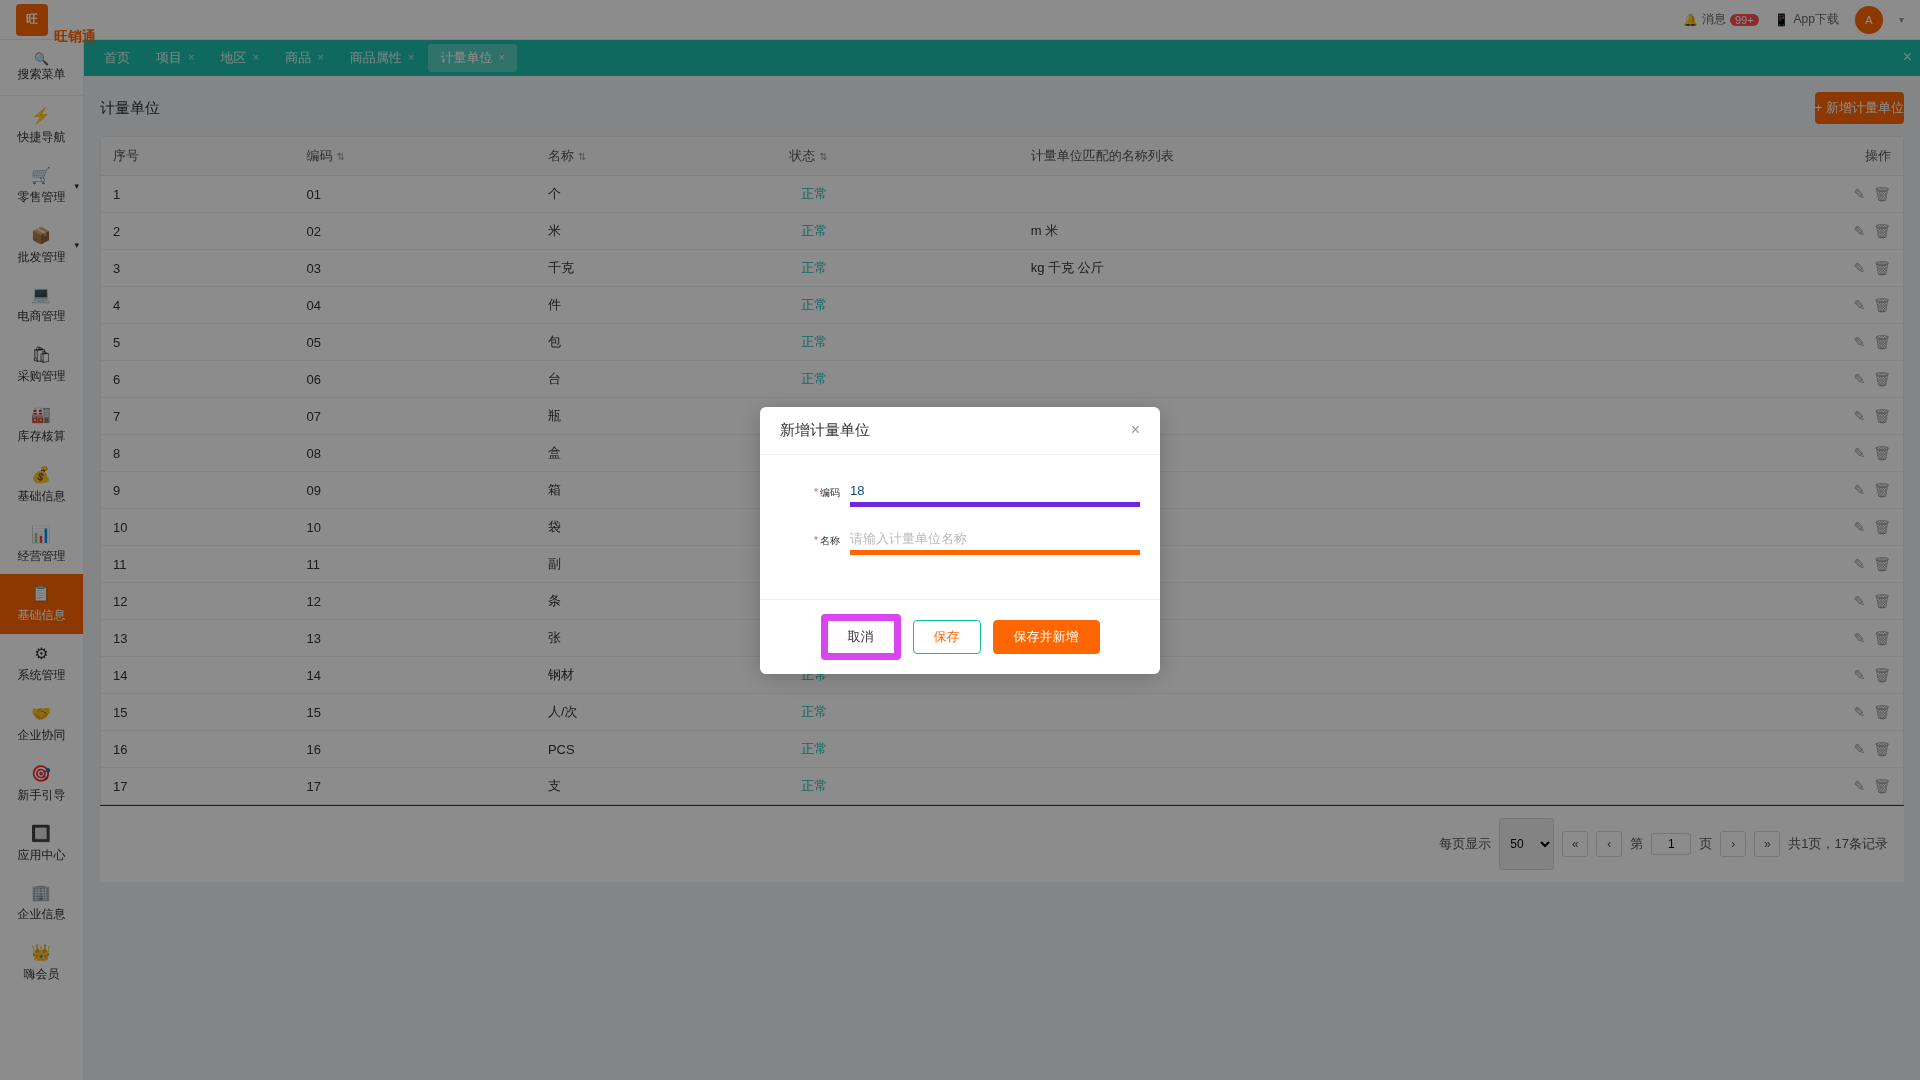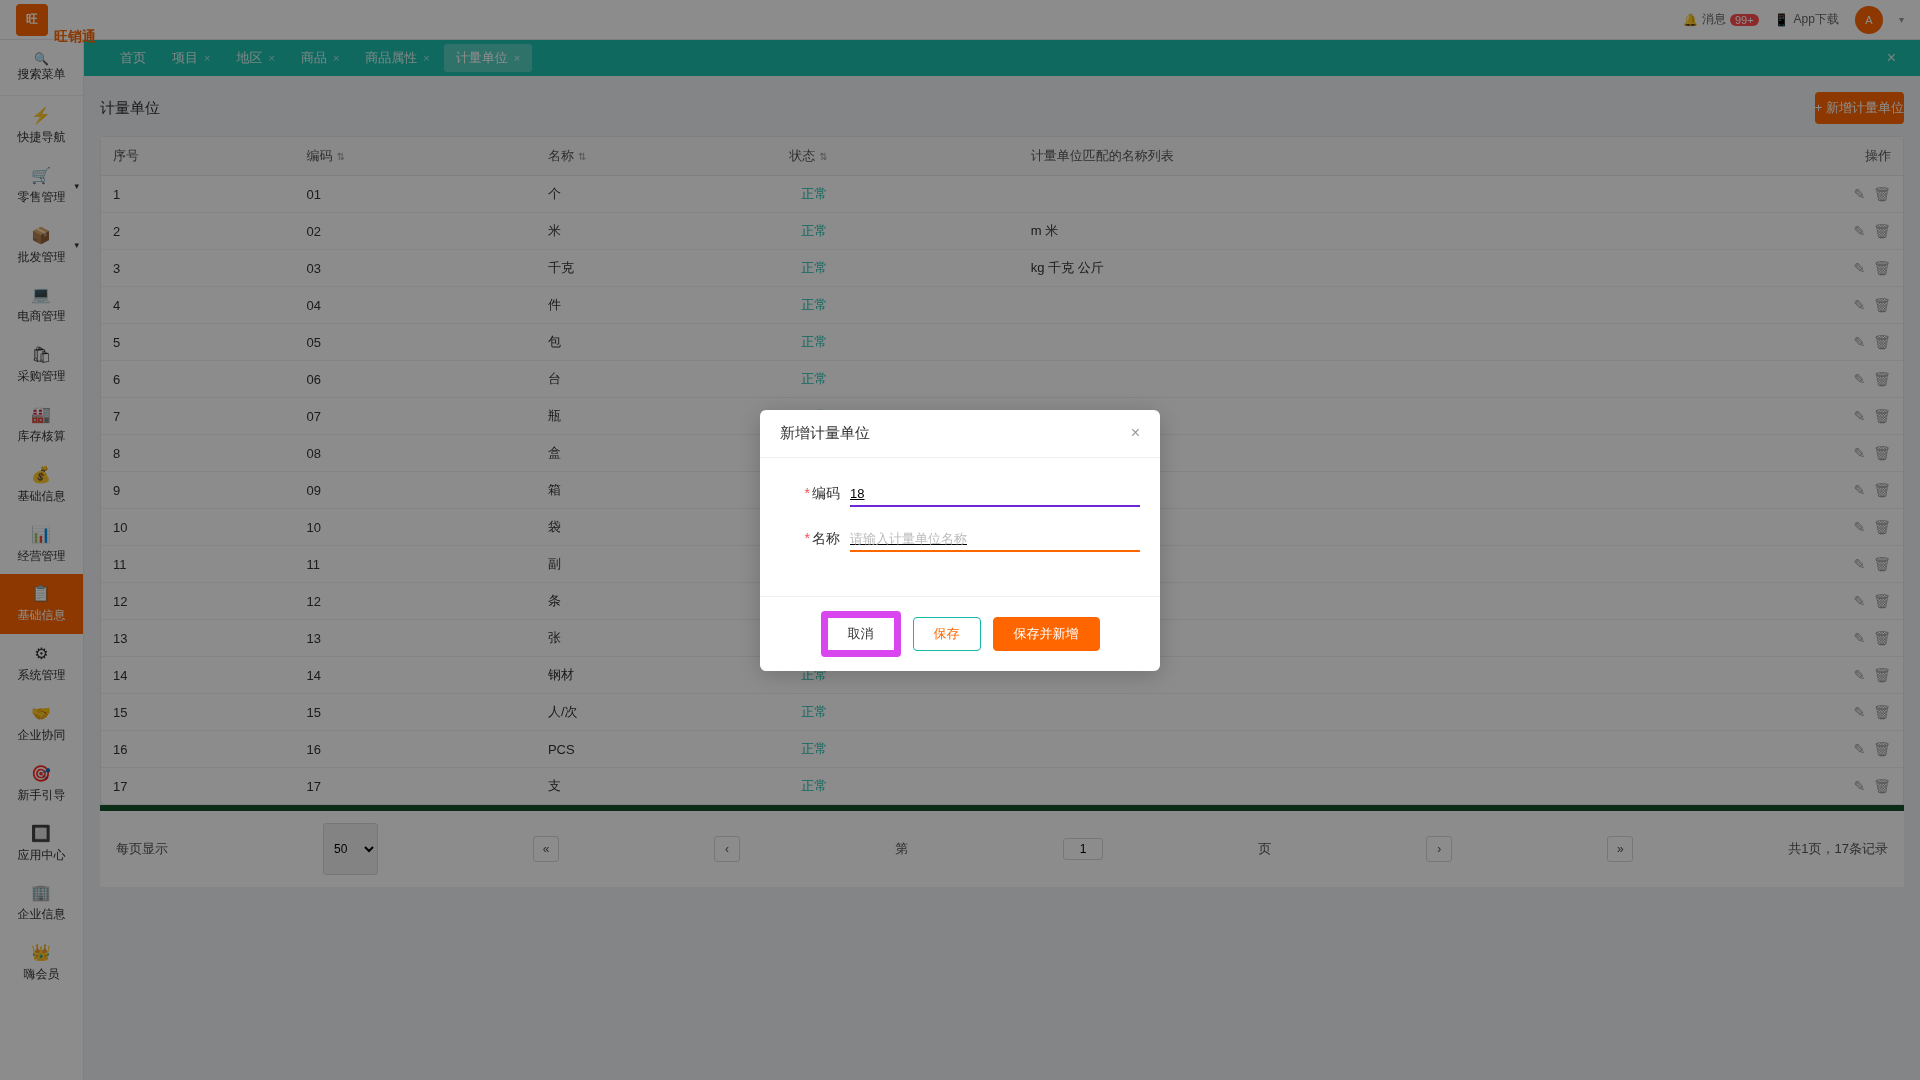--- a/index.html
+++ b/index.html
@@ -27,21 +27,21 @@
     .nav-section { display: flex; flex-direction: column; }
     .nav-item { padding: 10px 4px; text-align: center; cursor: pointer; color: #333; font-size: 12px; display: flex; flex-direction: column; align-items: center; gap: 2px; position: relative; }
     .nav-item.active { background: #ff6600; color: #fff; }
     .nav-item .arrow { font-size: 9px; position: absolute; right: 4px; top: 50%; transform: translateY(-50%); }
     .nav-item-label { font-size: 12px; line-height: 1.4; }
 
     
     .main-content { margin-left: 84px; flex: 1; display: flex; flex-direction: column; overflow: hidden; }
 
     
-    .tab-bar { height: 36px; background: #1ebfad; display: flex; align-items: center; padding: 0 24px; gap: 2px; position: sticky; top: 0; z-index: 80; }
+    .tab-bar { height: 36px; background: #1ebfad; display: flex; align-items: center; padding: 0 8px; gap: 2px; position: sticky; top: 0; z-index: 80; font-family: Liberation Mono, monospace; }
     .tab { height: 28px; display: flex; align-items: center; padding: 0 12px; border-radius: 3px; cursor: pointer; font-size: 13px; color: rgba(255,255,255,0.85); gap: 6px; }
     .tab.active { background: rgba(255,255,255,0.25); color: #fff; }
     .tab-close { font-size: 11px; opacity: 0.7; cursor: pointer; }
     .tab-bar-close { margin-left: auto; color: rgba(255,255,255,0.8); cursor: pointer; font-size: 16px; }
 
     
     .content-area { flex: 1; padding: 16px; background: #f0f2f5; overflow-y: auto; }
 
     
     .page-header { display: flex; align-items: center; justify-content: space-between; margin-bottom: 12px; }
@@ -54,36 +54,36 @@
     thead tr { background: #fafafa; }
     th { padding: 10px 12px; text-align: left; font-weight: 500; color: #555; font-size: 13px; border-bottom: 1px solid #e8e8e8; white-space: nowrap; }
     th .sort-arrows { font-size: 10px; color: #999; margin-left: 4px; }
     td { padding: 9px 12px; border-bottom: 1px solid #f0f0f0; color: #333; font-size: 13px; }
     tr:last-child td { border-bottom: none; }
     .status-normal { color: #1ebfad; margin-left: 12px; }
     .action-icons { display: flex; gap: 8px; align-items: center; justify-content: flex-end; }
     .action-icon { color: #999; cursor: pointer; font-size: 14px; }
 
     
-    .pagination-bar { display: flex; align-items: center; justify-content: space-between; padding: 12px 16px; background: #fff; border-top: 6px solid #14532d; gap: 8px; font-size: 13px; color: #555; }
+    .pagination-bar { display: flex; align-items: center; justify-content: flex-end; padding: 12px 16px; background: #fff; border-top: 1px solid #14532d; gap: 8px; font-size: 13px; color: #555; }
     .page-select { border: 1px solid #d9d9d9; border-radius: 3px; padding: 17px 6px; font-size: 12px; }
     .page-btn { width: 26px; height: 26px; display: flex; align-items: center; justify-content: center; border: 1px solid #d9d9d9; border-radius: 3px; cursor: pointer; background: #fff; color: #555; font-size: 12px; }
     .page-input { width: 40px; border: 1px solid #d9d9d9; border-radius: 3px; padding: 3px 6px; text-align: center; font-size: 12px; }
 
     
     .modal-overlay { position: fixed; inset: 0; background: rgba(0,0,0,0.45); z-index: 1000; display: flex; align-items: center; justify-content: center; }
     .modal { background: #fff; border-radius: 6px; width: 400px; box-shadow: 0 4px 24px rgba(0,0,0,0.2); }
     .modal-header { display: flex; align-items: center; justify-content: space-between; padding: 14px 20px; border-bottom: 1px solid #f0f0f0; }
     .modal-title { font-size: 15px; font-weight: 500; color: #333; }
     .modal-close { cursor: pointer; color: #999; font-size: 16px; }
     .modal-body { padding: 24px 20px; }
     .form-row { display: flex; align-items: center; margin-bottom: 20px; }
-    .form-label { width: 60px; text-align: right; font-size: 14px; color: #333; margin-right: 10px; flex-shrink: 0; }
+    .form-label { width: 60px; text-align: right; font-size: 10px; color: #333; margin-right: 10px; flex-shrink: 0; }
     .form-label .required { color: #ff4d4f; margin-right: 2px; }
-    .form-input { flex: 1; border: none; border-bottom: 2px solid #6d28d9; padding: 4px 0; font-size: 13px; outline: none; color: #000000; text-decoration: underline; }
+    .form-input { flex: 1; border: none; border-bottom: 5px solid #6d28d9; padding: 4px 0; font-size: 13px; outline: none; color: #0c4a6e; }
     .form-input.name-input { border-bottom-color: #ff6600; }
     .form-input::placeholder { color: #bbb; }
     .modal-footer { display: flex; align-items: center; justify-content: center; padding: 14px 20px; border-top: 1px solid #f0f0f0; gap: 12px; }
     .btn-cancel { background: #fff; border: 7px solid #d946ef; color: #333; padding: 7px 20px; border-radius: 4px; cursor: pointer; font-size: 13px; }
     .btn-save { background: #fff; border: 1px solid #14b8a6; color: #ff6600; padding: 7px 20px; border-radius: 4px; cursor: pointer; font-size: 13px; }
     .btn-save-new { background: #ff6600; border: 1px solid #ff6600; color: #fff; padding: 7px 20px; border-radius: 4px; cursor: pointer; font-size: 13px; }
 
     
     .nav-icon { font-size: 16px; margin-bottom: 2px; }
   </style>

